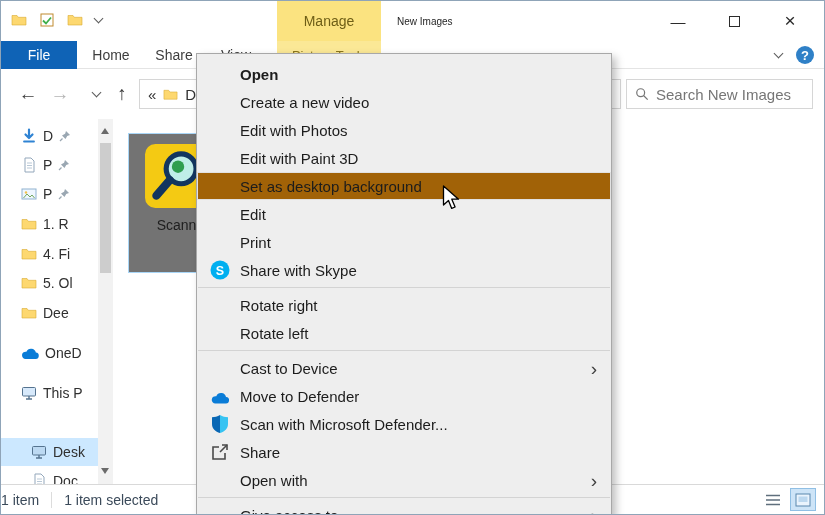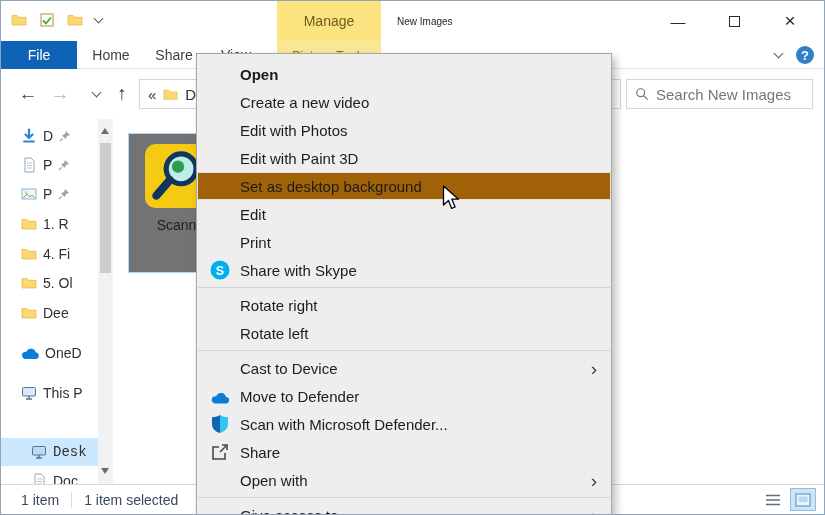--- a/index.html
+++ b/index.html
@@ -53,21 +53,21 @@
                border:1px solid #d6d6d6; display:flex; align-items:center; padding:0 8px; gap:7px; }
   .searchbox input { border:none; outline:none; flex:1; font-size:15px; font-family:"Liberation Sans",sans-serif;
                      color:#333; min-width:0; background:transparent; }
   .searchbox input::placeholder { color:#767676; }
 
   
   .main { position:absolute; top:118px; left:0; width:100%; height:367px; background:#fff; overflow:hidden; }
   .side-item { position:absolute; left:0; width:97px; height:28px; display:flex; align-items:center; gap:6px;
                padding-left:20px; font-size:14px; color:#303030; white-space:nowrap; overflow:hidden; }
   .side-item.child { padding-left:30px; }
-  .side-item.selected { background:#cce8ff;font-family:Liberation Mono, monospace; }
+  .side-item.selected { background:#cce8ff; }
   .side-item svg { flex:0 0 auto; }
   .scrollbar { position:absolute; left:97px; top:0; width:15px; height:367px; background:#f2f2f2; }
   .sb-arrow { position:absolute; left:3px; width:0; height:0; border-left:4.5px solid transparent;
               border-right:4.5px solid transparent; }
   .sb-up { top:9px; border-bottom:6px solid #6b6b6b; }
   .sb-down { bottom:12px; border-top:6px solid #6b6b6b; }
   .sb-thumb { position:absolute; left:2px; top:24px; width:11px; height:130px; background:#cdcdcd; }
 
   .file-item { position:absolute; left:127px; top:14px; width:97px; height:140px; background:#737373;
                border:1px solid #a9d6f7; display:flex; flex-direction:column; align-items:center; }
@@ -82,21 +82,21 @@
                padding:0 14px 0 43px; font-size:15px; color:#1c1c1c; }
   .menu-item.bold .mi-label { font-weight:bold; }
   .menu-item.hover { background:#a16207; box-shadow:inset 0 0 0 1px #e1e1e1; }
   .mi-icon { position:absolute; left:13px; top:50%; transform:translateY(-50%); width:20px; height:20px; }
   .mi-arrow { margin-left:auto; font-size:19px; line-height:1; color:#3f3f3f; }
   .menu-sep { height:1px; background:#d3d3d3; margin:3px 1px; }
 
   
   .statusbar { position:absolute; left:0; bottom:0; width:100%; height:30px; background:#fff;
                border-top:1px solid #d9d9d9; display:flex; align-items:center; font-size:14px; color:#3b4a5a; }
-  .sb-count { margin-left:20px; }
+  .sb-count { }
   .sb-sep { width:1px; height:16px; background:#dcdcdc; margin:0 12px; }
   .sb-views { position:absolute; right:8px; top:3px; display:flex; gap:4px; }
   .view-btn { width:26px; height:23px; display:flex; align-items:center; justify-content:center; }
   .view-btn.active { background:#cde4f7; border:1px solid #90bfe4; }
 
   .cursor { position:absolute; left:441px; top:184px; z-index:80; }
 </style>
 </head>
 <body>
 

